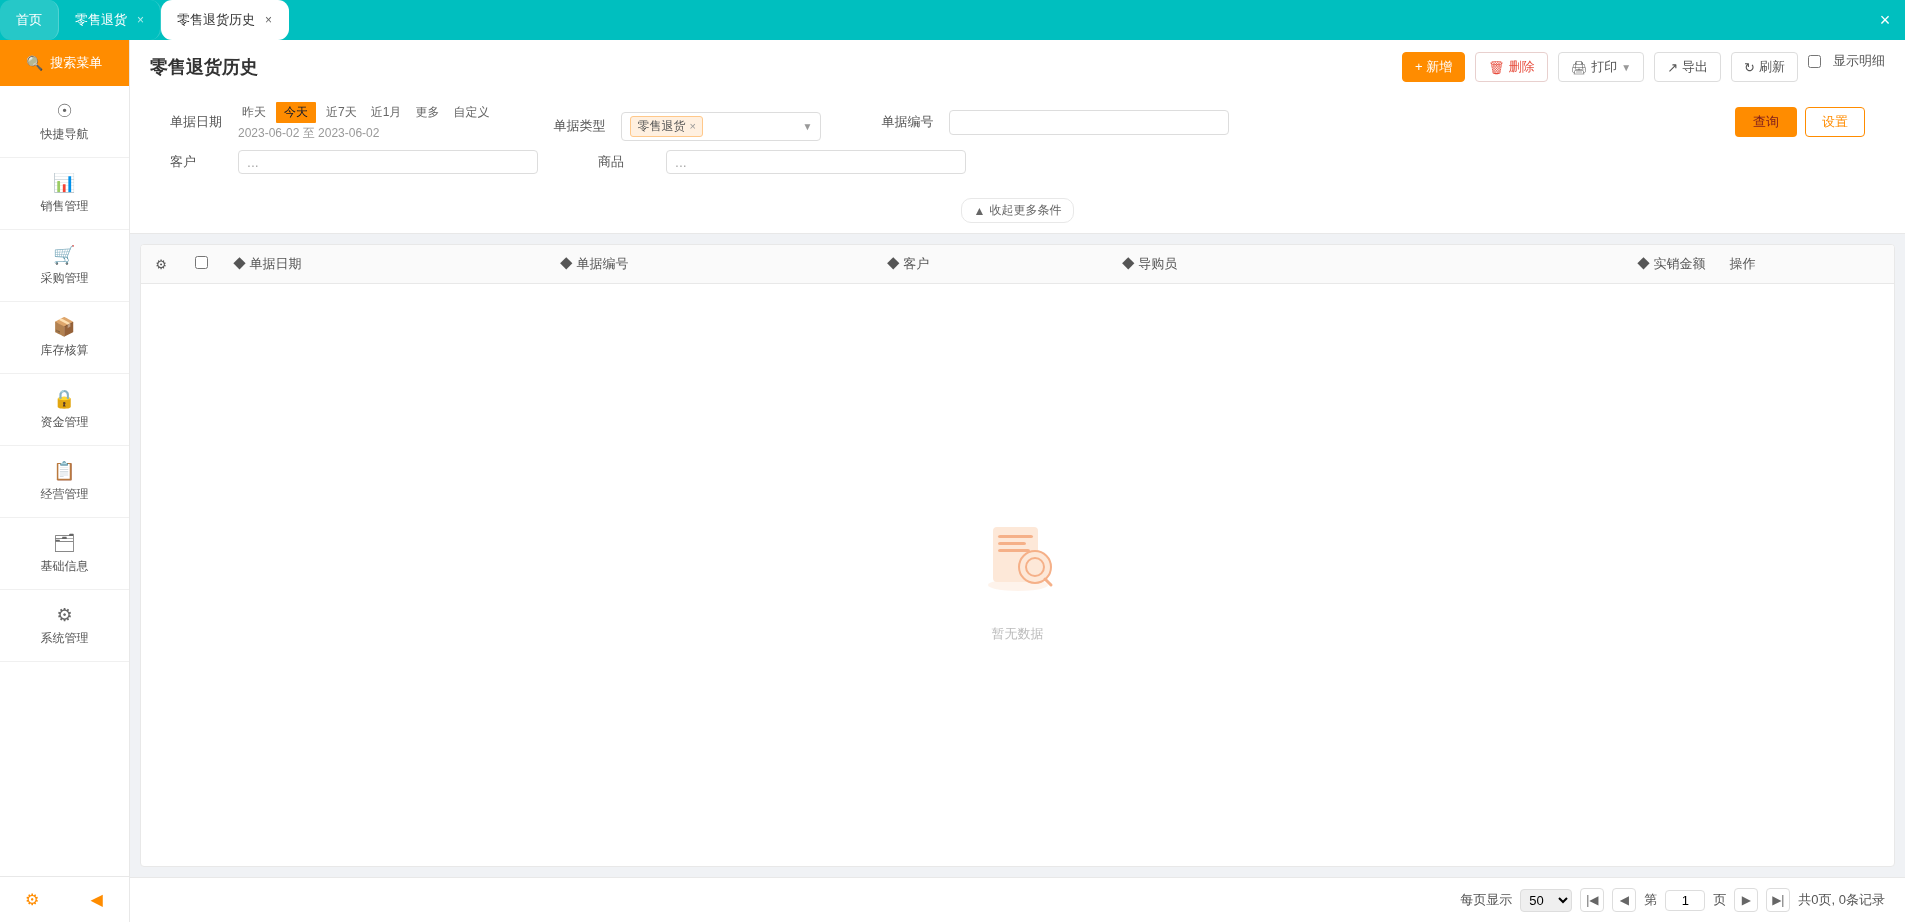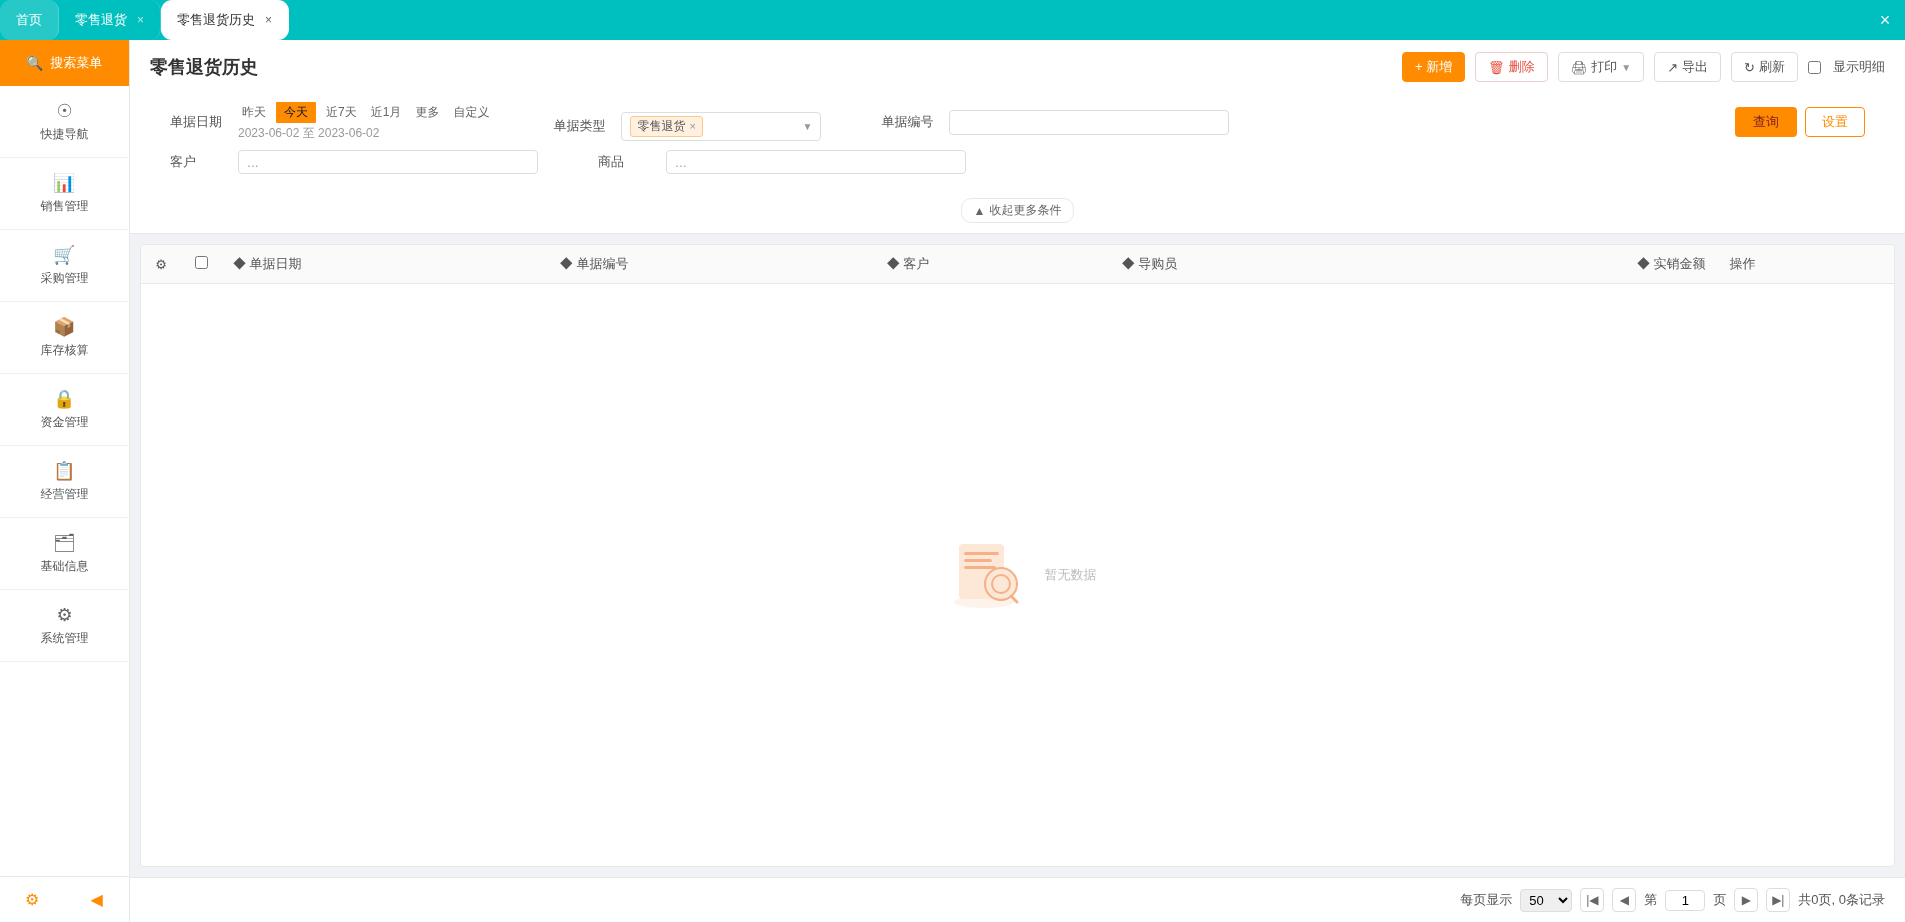--- a/index.html
+++ b/index.html
@@ -141,21 +141,21 @@
       justify-content: space-between;
       margin-bottom: 10px;
     }
     .page-title {
       font-size: 18px;
       font-weight: bold;
       color: #333;
     }
     .toolbar {
       display: flex;
-      align-items: center;
+      align-items: flex-start;
       gap: 10px;
     }
     .toolbar-btn {
       display: flex;
       align-items: center;
       gap: 4px;
       padding: 5px 12px;
       border: 1px solid #ddd;
       border-radius: 4px;
       background: #fff;
@@ -311,21 +311,21 @@
       font-size: 13px;
       color: #555;
       text-align: left;
       border-bottom: 1px solid #e8e8e8;
       white-space: nowrap;
       font-weight: normal;
     }
     .checkbox-col { width: 40px; text-align: center; }
     .table-empty {
       display: flex;
-      flex-direction: row;
+      flex-direction: column;
       align-items: center;
       justify-content: center;
       flex: 1;
       padding: 80px 0;
       gap: 16px;
     }
     .empty-icon {
       width: 90px;
       height: 90px;
       margin-bottom: 12px;

